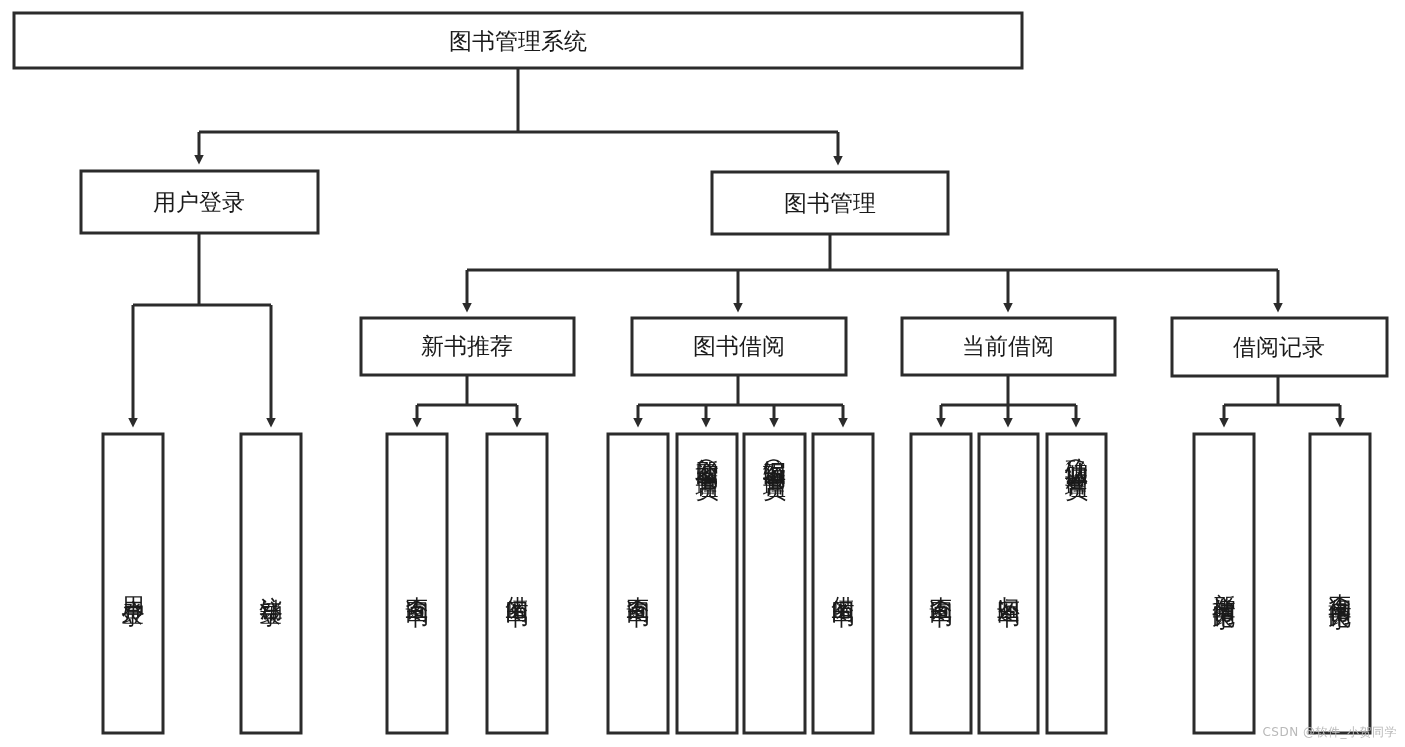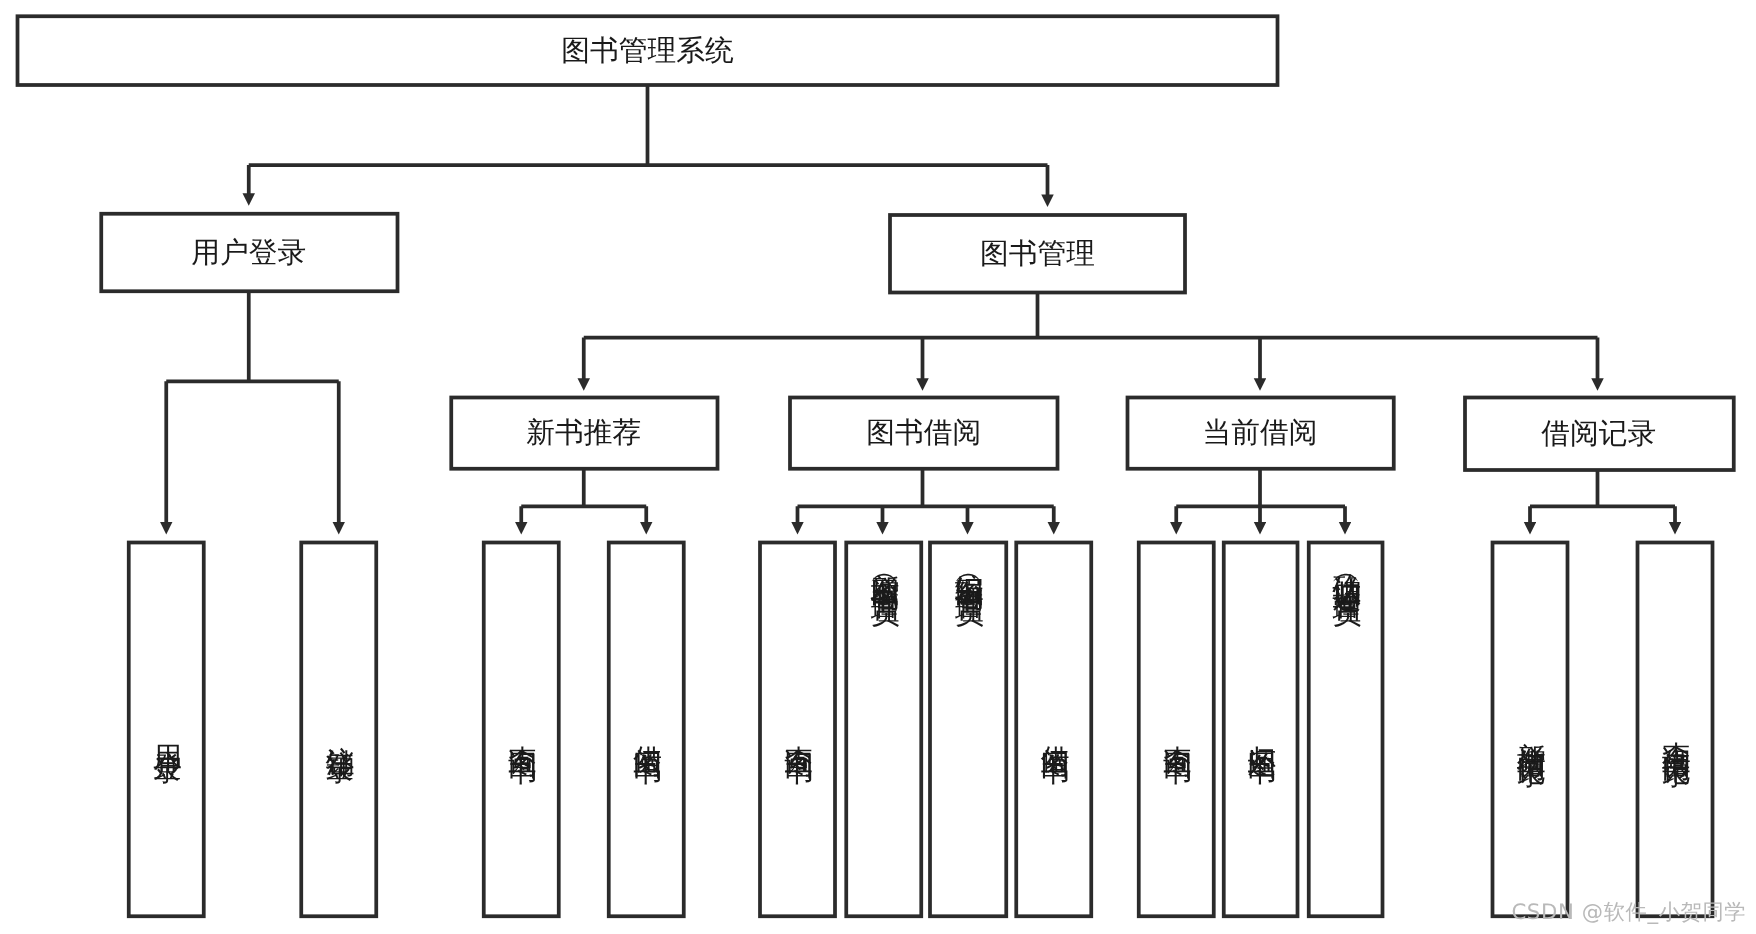--- a/index.html
+++ b/index.html
@@ -45,21 +45,21 @@
   }
   .arrow-head {
     fill: #2b2b2b;
     stroke: none;
   }
   .watermark-text {
     position: absolute;
     right: 8px;
     bottom: 6px;
     font-family: "DejaVu Sans", "Liberation Sans", sans-serif;
-    font-size: 17px;
+    font-size: 12px;
     color: #b9b9b9;
     white-space: nowrap;
     letter-spacing: 0.5px;
     pointer-events: none;
   }
   .v-label-cell {
     font-family: "DejaVu Sans", "Liberation Sans", sans-serif;
     font-size: 23px;
     color: #1a1a1a;
     writing-mode: vertical-rl;

